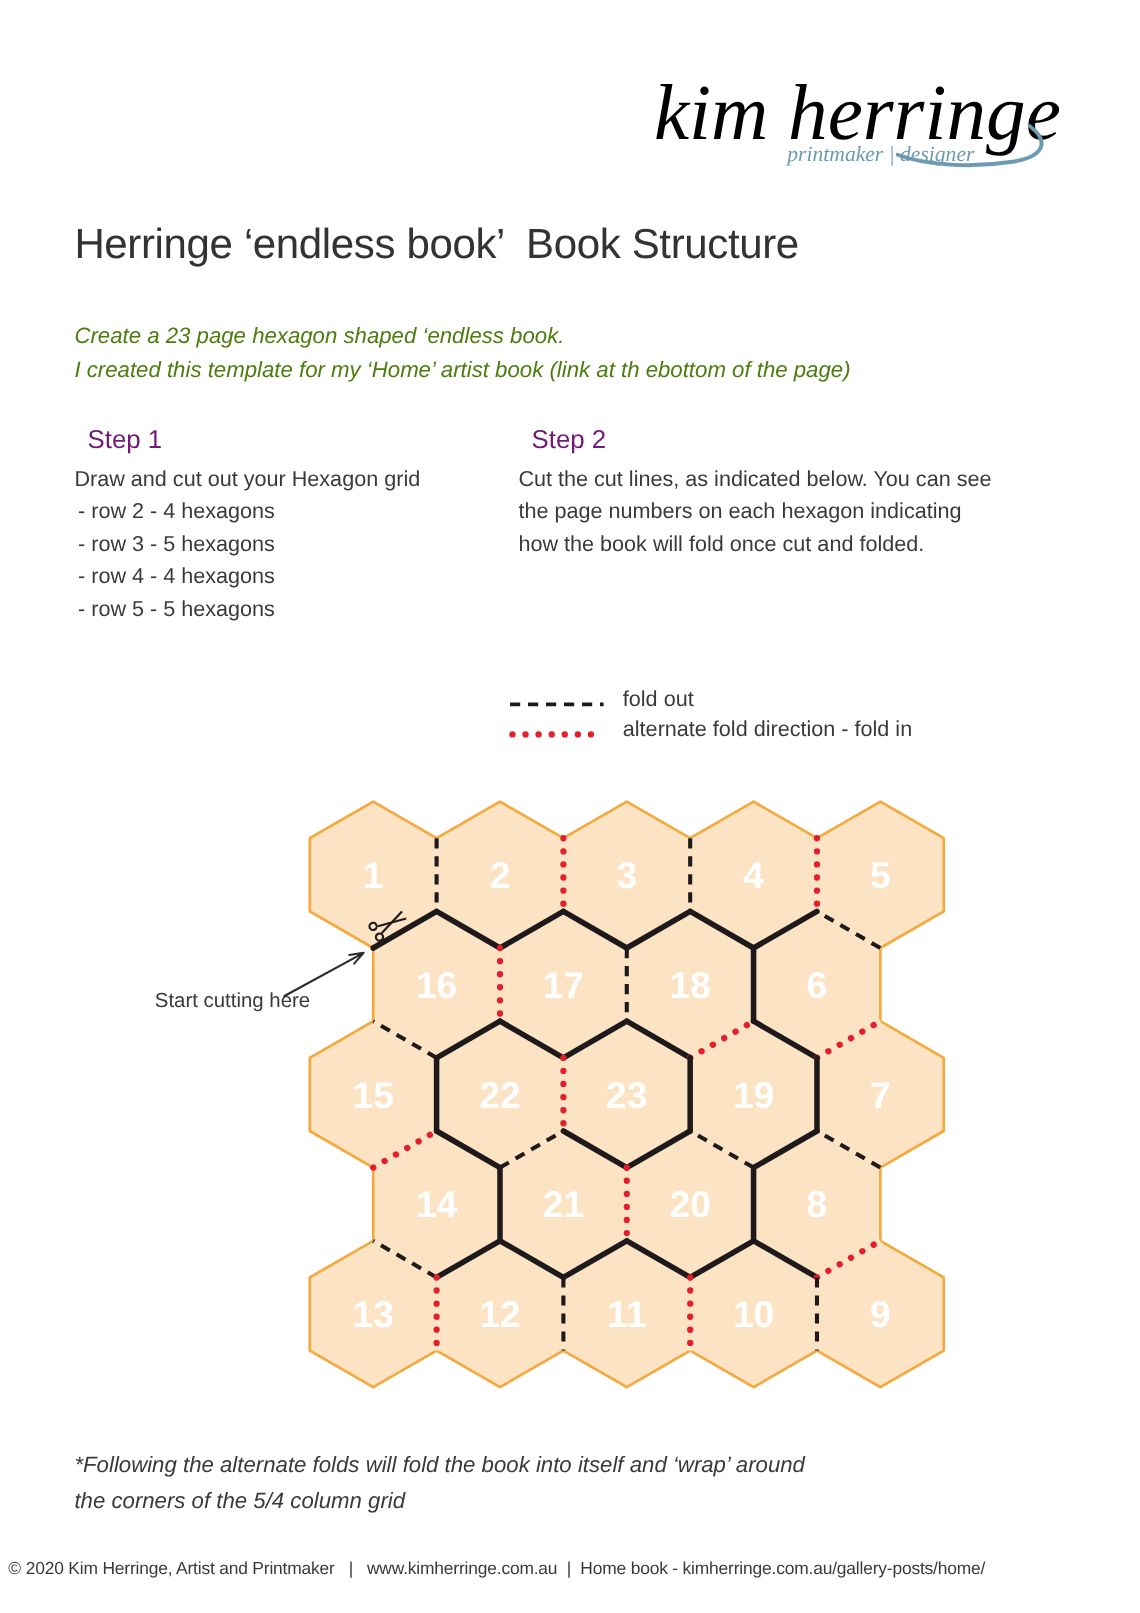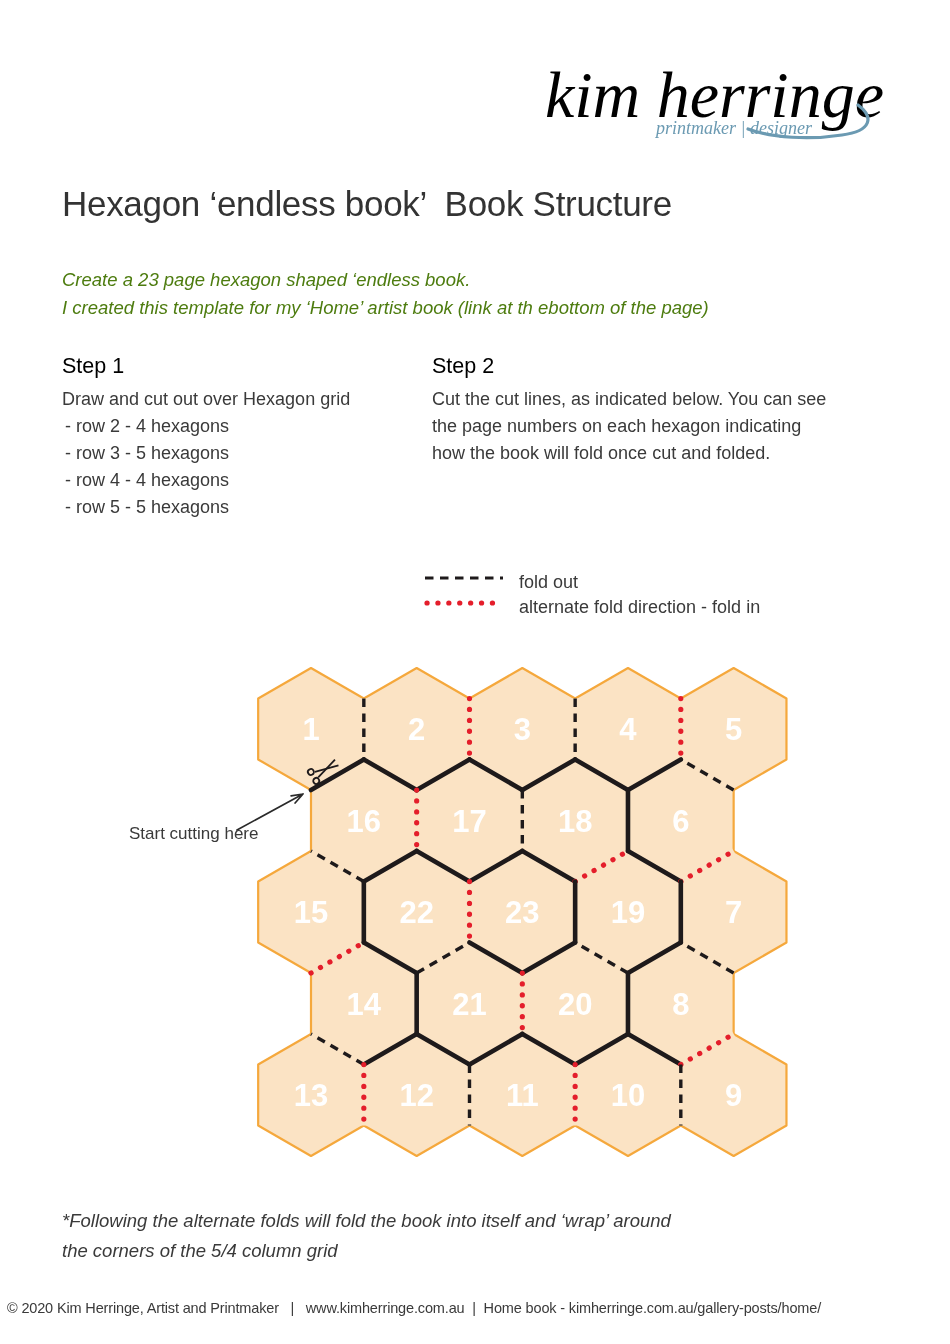--- a/index.html
+++ b/index.html
@@ -5,57 +5,57 @@
   html,body{margin:0;padding:0;background:#ffffff;}
   .page{position:relative;width:950px;height:1344px;background:#fff;
         font-family:"Liberation Sans",sans-serif;color:#3a3a3a;overflow:hidden;}
   .abs{position:absolute;}
   .logo-name{right:66px;top:62px;font-family:"Liberation Serif",serif;font-style:italic;
              font-size:66px;line-height:1;color:#000000;}
   .logo-tagline{right:138px;top:118px;font-family:"Liberation Serif",serif;font-style:italic;
                 font-size:18px;color:#6b9ab2;}
   .title{left:62px;top:184px;font-size:35px;color:#333;white-space:pre;letter-spacing:-0.3px;}
   .intro{left:62px;top:266px;font-style:italic;font-size:18.5px;line-height:28px;color:#4d7c0f;}
-  .step-heading{font-size:21.5px;color:#000000;margin-bottom:7px;}
+  .step-heading{font-size:21.5px;color:#701a75;margin-bottom:7px;margin-left:11px;}
   .step-body{font-size:18px;line-height:27px;}
   .step1{left:62px;top:354px;}
   .step2{left:432px;top:354px;width:440px;}
   .step3{left:422px;top:477px;}
   .rowitem{padding-left:3px;}
-  .legend-row{display:flex;align-items:flex-start;gap:13px;font-size:18px;}
+  .legend-row{display:flex;align-items:flex-end;gap:13px;font-size:18px;}
   .legend-fold-out{left:422px;top:572px;}
   .legend-fold-in{left:422px;top:597px;}
   .legend-row svg{display:block;}
   .diagram-svg{left:0;top:0;width:950px;height:1344px;pointer-events:none;}
   .footnote{left:62px;top:1206px;font-style:italic;font-size:18.5px;line-height:30px;}
   .footer{left:0;top:1300px;width:828px;text-align:center;font-size:14.5px;
           letter-spacing:-0.15px;white-space:pre;color:#3a3a3a;}
 </style>
 </head>
 <body>
 
 <div class="page">
 
   <div class="abs logo-name">kim herringe</div>
   <div class="abs logo-tagline">printmaker | designer</div>
   <svg class="abs" style="left:600px;top:55px" width="300" height="100" viewBox="0 0 300 100">
     <path d="M258,50 C274,62 272,76 242,80 C210,85 172,83 148,74" fill="none" stroke="#6B9AB2" stroke-width="3.2" stroke-linecap="round"></path>
   </svg>
 
-  <div class="abs title">Hexagon ‘endless book’  Book Structure</div>
+  <div class="abs title">Herringe ‘endless book’  Book Structure</div>
 
   <div class="abs intro">
     <div>Create a 23 page hexagon shaped ‘endless book.</div>
     <div>I created this template for my ‘Home’ artist book (link at th ebottom of the page)</div>
   </div>
 
   <div class="abs step1">
     <div class="step-heading">Step 1</div>
     <div class="step-body">
-      <div>Draw and cut out over Hexagon grid</div>
+      <div>Draw and cut out your Hexagon grid</div>
       <div class="rowitem">- row 2 - 4 hexagons</div>
       <div class="rowitem">- row 3 - 5 hexagons</div>
       <div class="rowitem">- row 4 - 4 hexagons</div>
       <div class="rowitem">- row 5 - 5 hexagons</div>
     </div>
   </div>
 
   <div class="abs step2">
     <div class="step-heading">Step 2</div>
     <div class="step-body">

